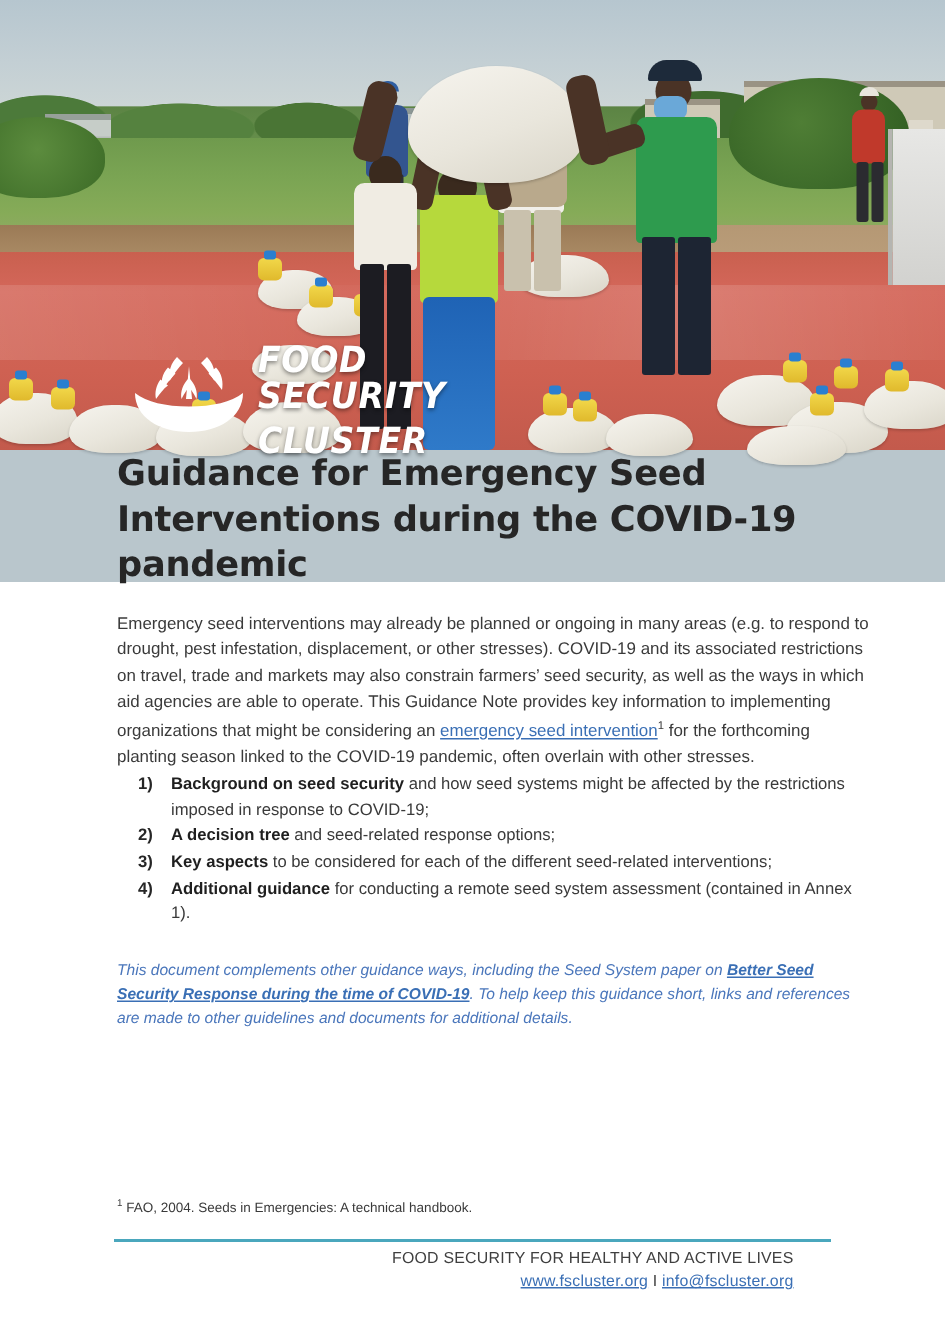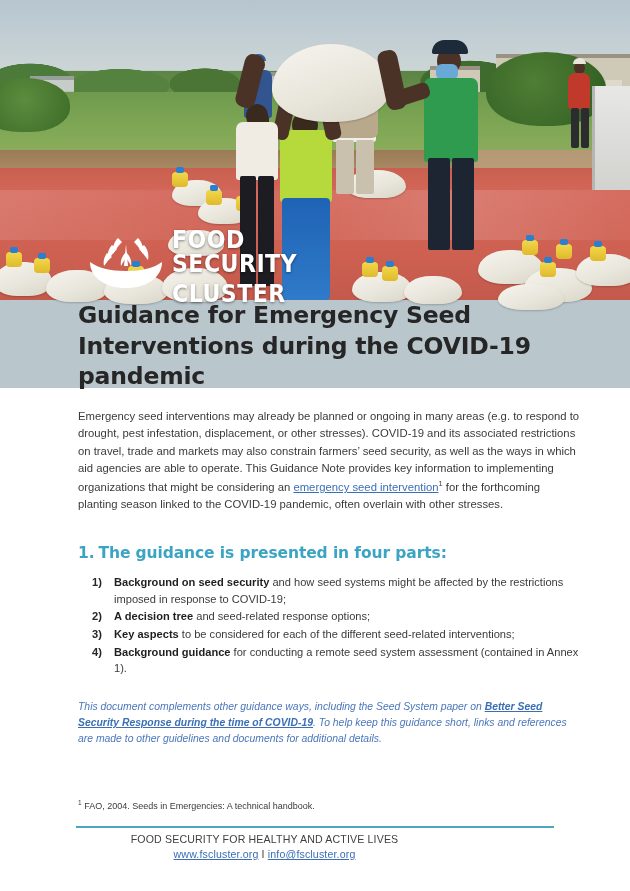--- a/index.html
+++ b/index.html
@@ -17,20 +17,21 @@
   }
 
   
   .hero {
     position: absolute;
     left: 0; top: 0;
     width: 630px;
     height: 388px;
     overflow: hidden;
     background: #b9c6cc;
+    font-style: italic;
   }
   .hero-sky {
     position: absolute; left: 0; top: 0; width: 630px; height: 74px;
     background: linear-gradient(#b6c6cf 0%, #c3cfd4 55%, #cdd6d6 100%);
   }
   .hero-treeline {
     position: absolute; left: 0; top: 52px; width: 630px; height: 46px;
     background:
       radial-gradient(ellipse 60px 26px at 30px 30px, #4c7a3a 0 70%, transparent 72%),
       radial-gradient(ellipse 70px 24px at 120px 34px, #55823f 0 70%, transparent 72%),
@@ -214,21 +215,21 @@
     position: absolute;
     left: 76px; top: 826px;
     width: 478px;
     height: 2px;
     background: #4aa7bd;
   }
   .footer {
     position: absolute;
     left: 0; top: 832px;
     width: 529px;
-    text-align: center;
+    text-align: right;
     font-size: 10.6px;
     color: #3f3f3f;
     line-height: 1.42;
     letter-spacing: .15px;
   }
   .footer a {
     color: #3a6fb5;
     text-decoration: underline;
     margin-top: 20px;
   }
@@ -370,34 +371,33 @@
     </div>
   </div>
 </div>
 
 <div class="content">
 
   <h1 class="doc-title">Guidance for Emergency Seed Interventions during the COVID-19 pandemic</h1>
 
   <p class="intro"><span>Emergency seed interventions may already be planned or ongoing in many areas (e.g. to respond to drought, pest infestation, displacement, or other stresses). COVID-19 and its associated restrictions on travel, trade and markets may also constrain farmers’ seed security, as well as the ways in which aid agencies are able to operate. This Guidance Note provides key information to implementing organizations that might be considering an </span><a class="inline-link" href="#">emergency seed intervention</a><sup class="fn">1</sup><span> for the forthcoming planting season linked to the COVID-19 pandemic, often overlain with other stresses.</span></p>
 
-  <h2 class="section-head"><span class="num">1.</span><span>The guidance is presented in four parts:</span></h2>
 
   <ol class="parts">
     <li>
       <span class="marker">1)</span><b>Background on seed security</b><span> and how seed systems might be affected by the restrictions imposed in response to COVID-19;</span>
     </li>
     <li>
       <span class="marker">2)</span><b>A decision tree</b><span> and seed-related response options;</span>
     </li>
     <li>
       <span class="marker">3)</span><b>Key aspects</b><span> to be considered for each of the different seed-related interventions;</span>
     </li>
     <li>
-      <span class="marker">4)</span><b>Background guidance</b><span> for conducting a remote seed system assessment (contained in Annex 1).</span>
+      <span class="marker">4)</span><b>Additional guidance</b><span> for conducting a remote seed system assessment (contained in Annex 1).</span>
     </li>
   </ol>
 
   <p class="note"><span>This document complements other guidance ways, including the Seed System paper on </span><a href="#">Better Seed Security Response during the time of COVID-19</a><span>. To help keep this guidance short, links and references are made to other guidelines and documents for additional details.</span></p>
 </div>
 
 <div class="footnote"><sup>1</sup><span> FAO, 2004. Seeds in Emergencies: A technical handbook.</span></div>
 
 <div class="footer-rule"></div>
 

